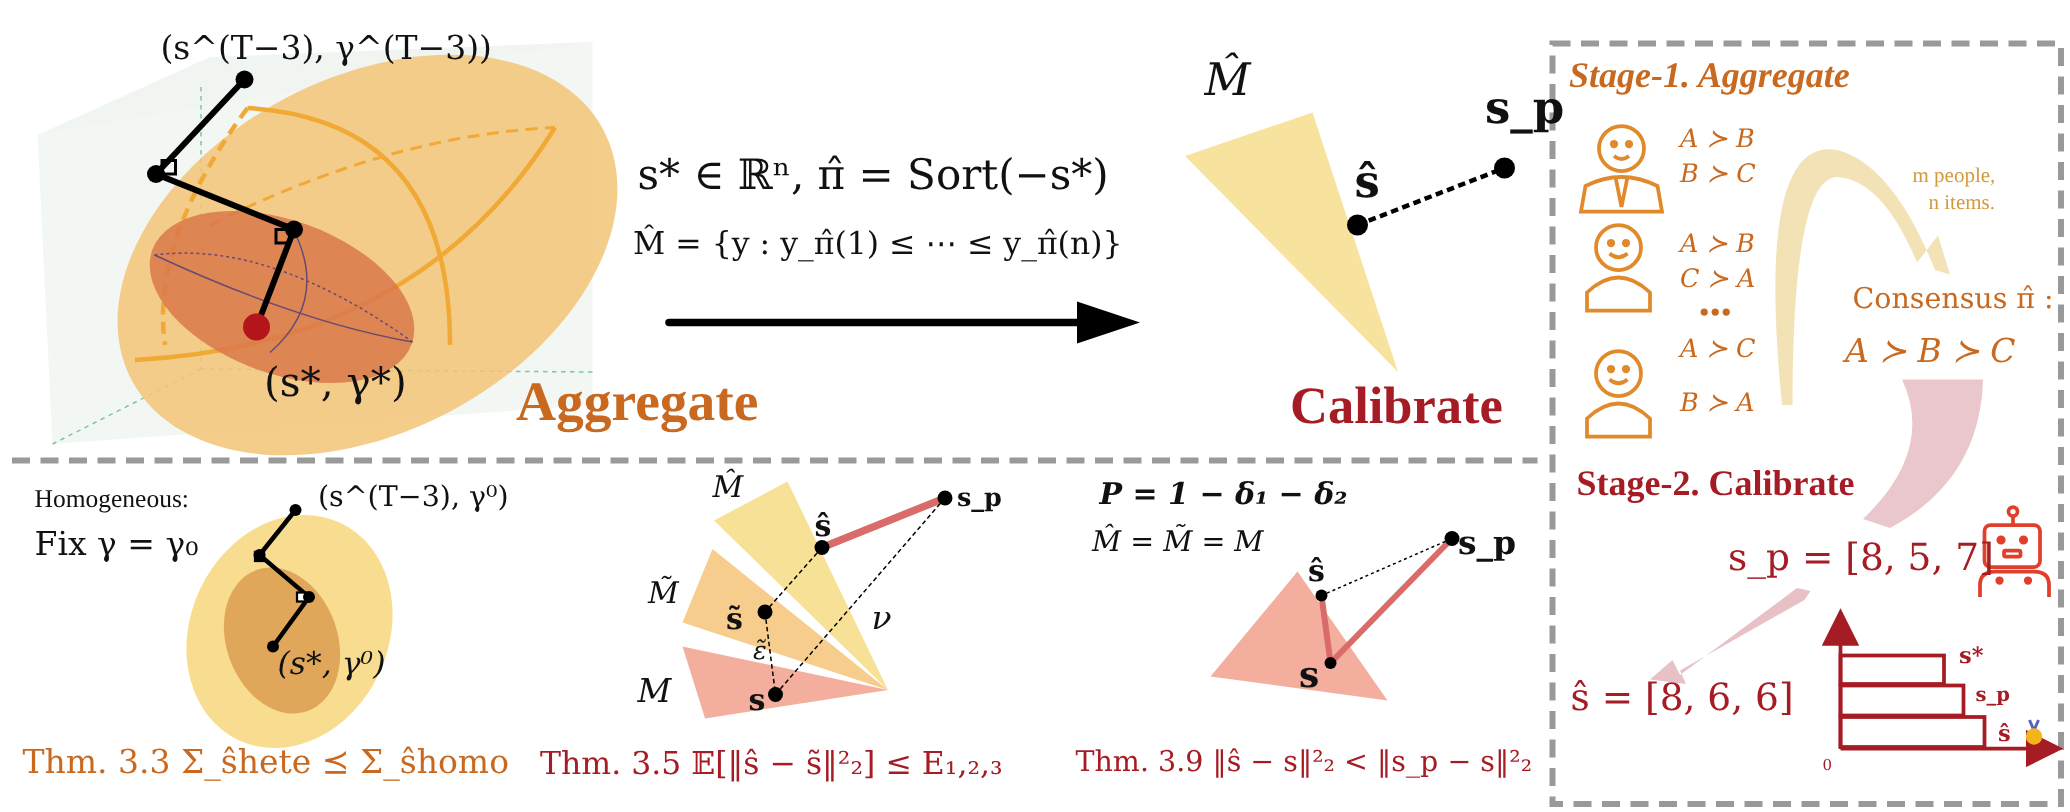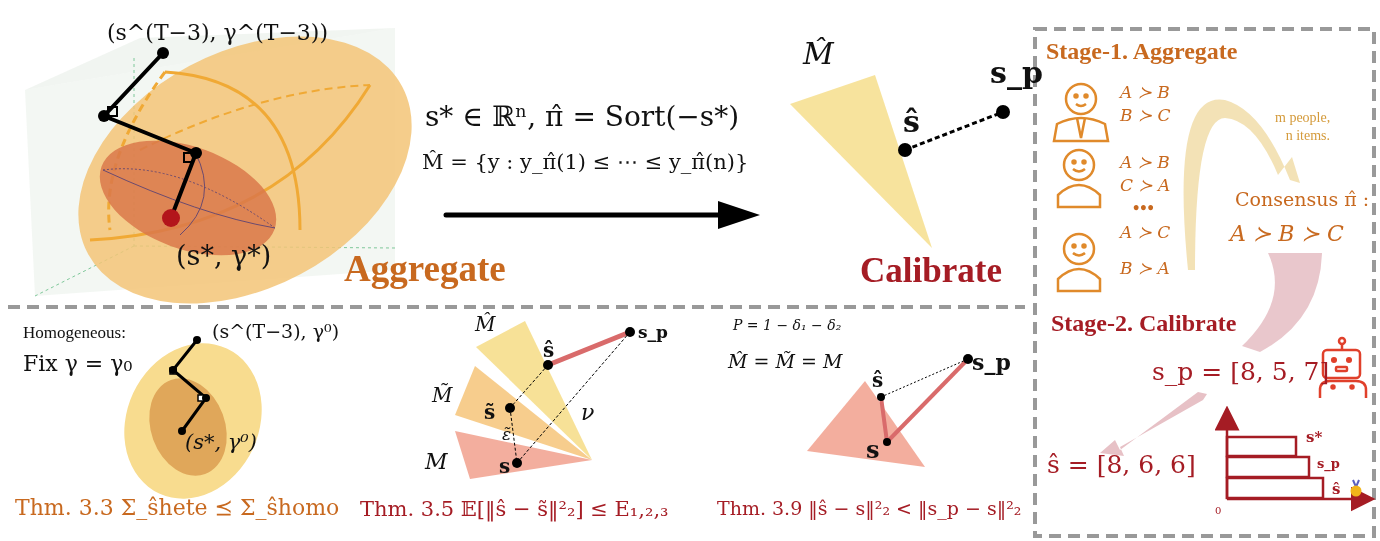--- a/index.html
+++ b/index.html
@@ -172,28 +172,28 @@
 <div class="abs math" style="left:432px; top:383px; font-size:20px; font-style:italic;">M̃</div>
 <div class="abs math" style="left:425px; top:449px; font-size:22px; font-style:italic;">M</div>
 <div class="abs math" style="left:543px; top:338px; font-size:20px; font-weight:bold;">ŝ</div>
 <div class="abs math" style="left:484px; top:400px; font-size:20px; font-weight:bold;">s̃</div>
 <div class="abs math" style="left:499px; top:454px; font-size:20px; font-weight:bold;">s</div>
 <div class="abs math" style="left:638px; top:322px; font-size:17px; font-weight:bold;">s_p</div>
 <div class="abs math" style="left:581px; top:400px; font-size:22px; font-style:italic;">ν</div>
 <div class="abs math" style="left:502px; top:424px; font-size:17px; font-style:italic;">ε̃</div>
 <div class="abs math darkred" style="left:360px; top:497px; font-size:21px;">Thm. 3.5  𝔼[‖ŝ − s̃‖²₂] ≤ E₁,₂,₃</div>
 
-<div class="abs math" style="left:733px; top:317px; font-size:14px; font-style:italic;">P = 1 − δ₁ − δ₂</div>
+<div class="abs math" style="left:733px; top:317px; font-size:20px; font-style:italic;font-weight:bold;">P = 1 − δ₁ − δ₂</div>
 <div class="abs math" style="left:728px; top:350px; font-size:19px; font-style:italic;text-align:center;">M̂ = M̃ = M</div>
 <div class="abs math" style="left:872px; top:368px; font-size:20px; font-weight:bold;">ŝ</div>
 <div class="abs math" style="left:866px; top:435px; font-size:24px; font-weight:bold;">s</div>
 <div class="abs math" style="left:972px; top:349px; font-size:22px; font-weight:bold;">s_p</div>
 <div class="abs math darkred" style="left:717px; top:497px; font-size:19px;">Thm. 3.9 ‖ŝ − s‖²₂ &lt; ‖s_p − s‖²₂</div>
 
-<div class="abs bold-title orange" style="left:1046px; top:38px; font-size:24px;">Stage-1. Aggregate</div>
+<div class="abs bold-title orange" style="left:1046px; top:38px; font-size:24px;font-style:italic;">Stage-1. Aggregate</div>
 <div class="abs math orange" style="left:1120px; top:82px; font-size:17px; font-style:italic;">A ≻ B</div>
 <div class="abs math orange" style="left:1120px; top:105px; font-size:17px; font-style:italic;">B ≻ C</div>
 <div class="abs math orange" style="left:1120px; top:152px; font-size:17px; font-style:italic;">A ≻ B</div>
 <div class="abs math orange" style="left:1120px; top:175px; font-size:17px; font-style:italic;">C ≻ A</div>
 <div class="abs orange" style="left:1133px; top:198px; font-size:18px; font-weight:bold; letter-spacing:1px;">•••</div>
 <div class="abs math orange" style="left:1120px; top:222px; font-size:17px; font-style:italic;">A ≻ C</div>
 <div class="abs math orange" style="left:1120px; top:258px; font-size:17px; font-style:italic;">B ≻ A</div>
 <div class="abs gold" style="left:1275px; top:110px; font-size:14px; font-family:'Liberation Serif',serif; width:60px;">m people,</div>
 <div class="abs gold" style="left:1275px; top:128px; font-size:14px; font-family:'Liberation Serif',serif; text-align:right; width:55px;">n items.</div>
 <div class="abs math orange" style="left:1210px; top:188px; font-size:19px;margin-left:25px;">Consensus π̂ :</div>

